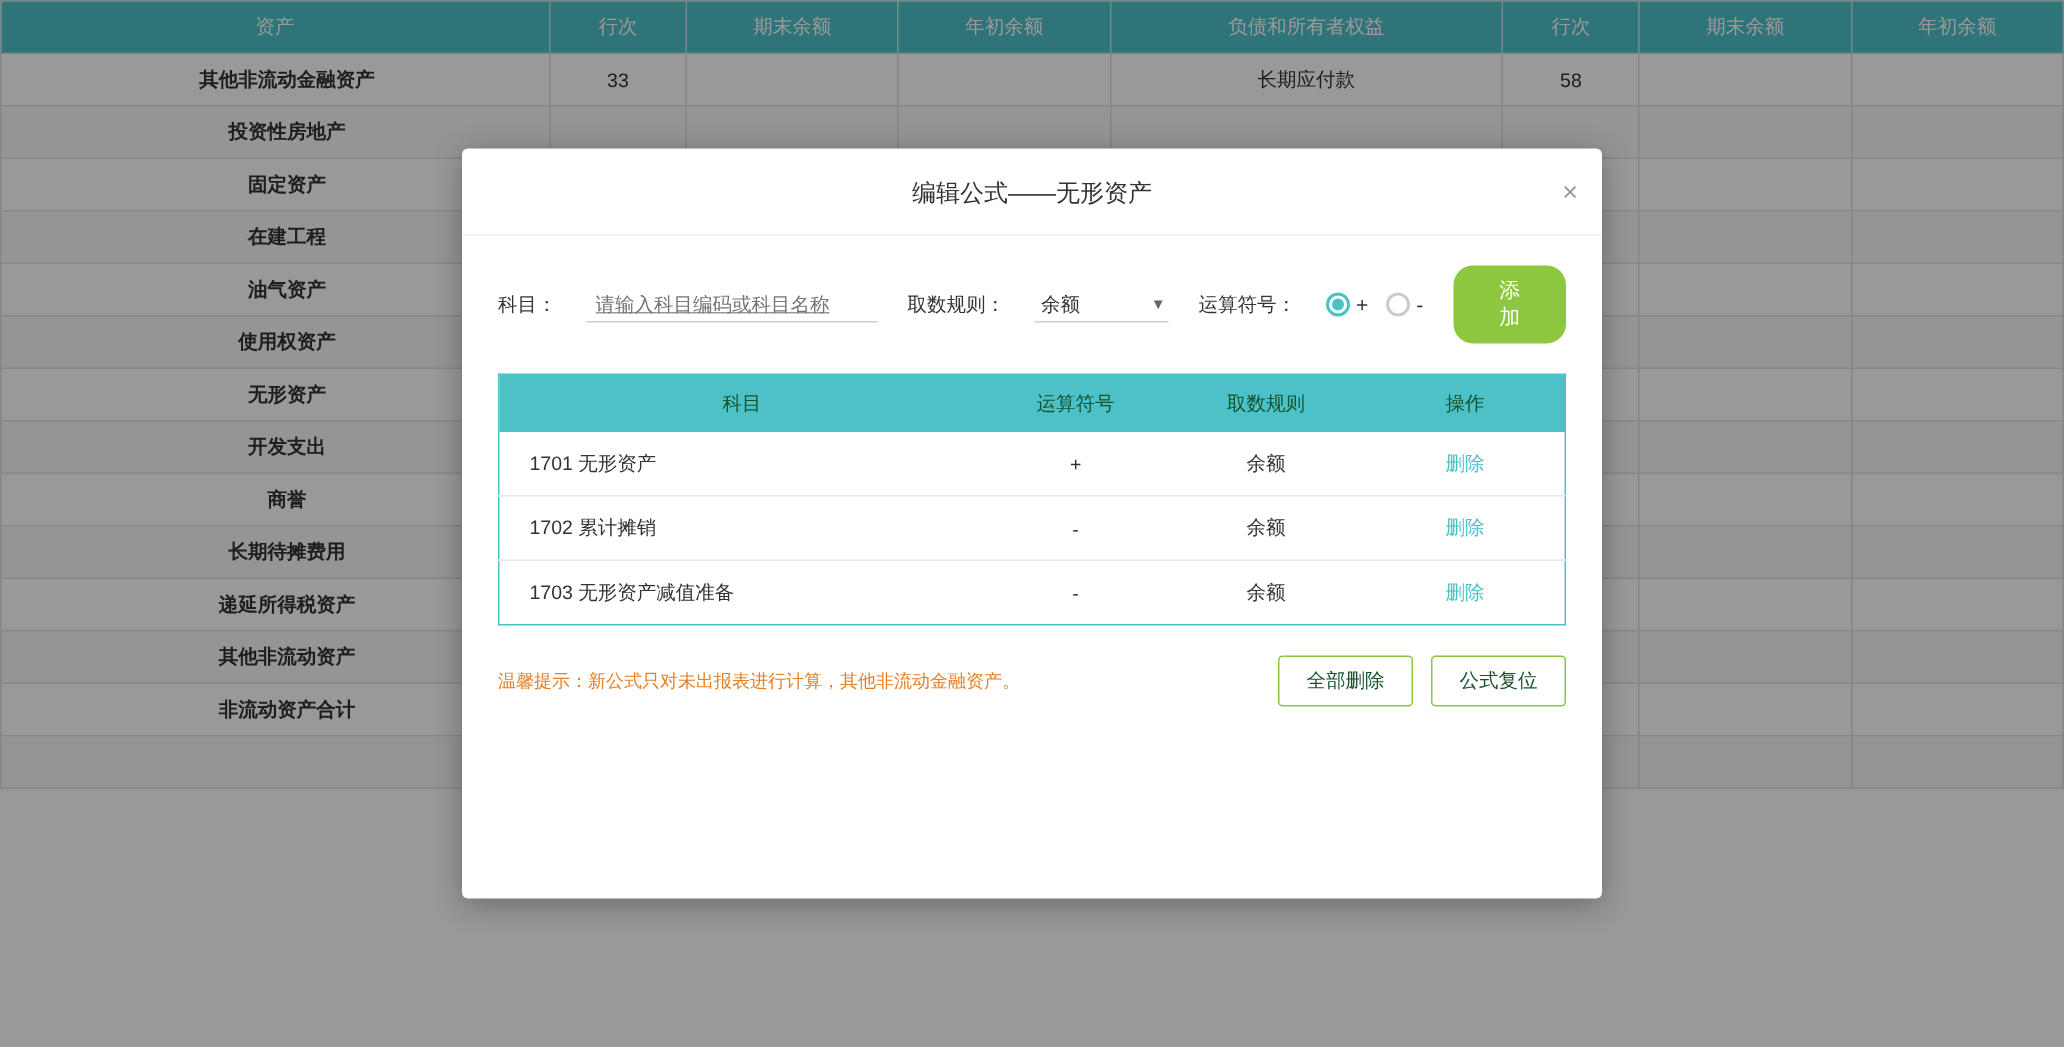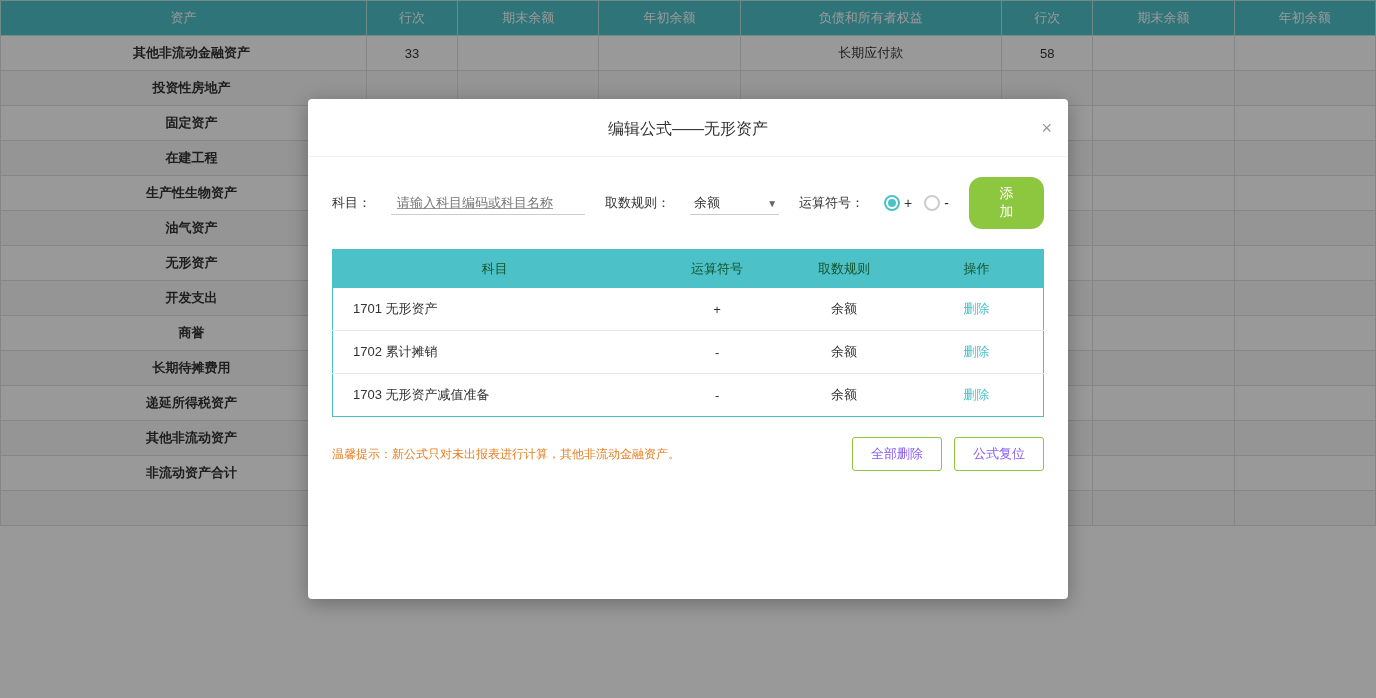--- a/index.html
+++ b/index.html
@@ -260,21 +260,21 @@
     }
 
     .footer-btns {
       display: flex;
       gap: 12px;
     }
 
     .btn-outline {
       background: #fff;
       border: 1px solid #8dc63f;
-      color: #8b5cf6;
+      color: #14532d;
       padding: 7px 18px;
       border-radius: 3px;
       cursor: pointer;
       font-size: 13px;
     }
   </style>
 </head>
 <body>
 
 <div class="bg-table-wrap">
@@ -326,31 +326,31 @@
         <td>在建工程</td>
         <td></td>
         <td></td>
         <td></td>
         <td></td>
         <td></td>
         <td></td>
         <td></td>
       </tr>
       <tr>
-        <td>生产性生物资产</td>
-        <td></td>
-        <td></td>
-        <td></td>
-        <td></td>
-        <td></td>
-        <td></td>
-        <td></td>
-      </tr>
-      <tr>
         <td>油气资产</td>
+        <td></td>
+        <td></td>
+        <td></td>
+        <td></td>
+        <td></td>
+        <td></td>
+        <td></td>
+      </tr>
+      <tr>
+        <td>使用权资产</td>
         <td></td>
         <td></td>
         <td></td>
         <td></td>
         <td></td>
         <td></td>
         <td></td>
       </tr>
       <tr>
         <td>无形资产</td>

